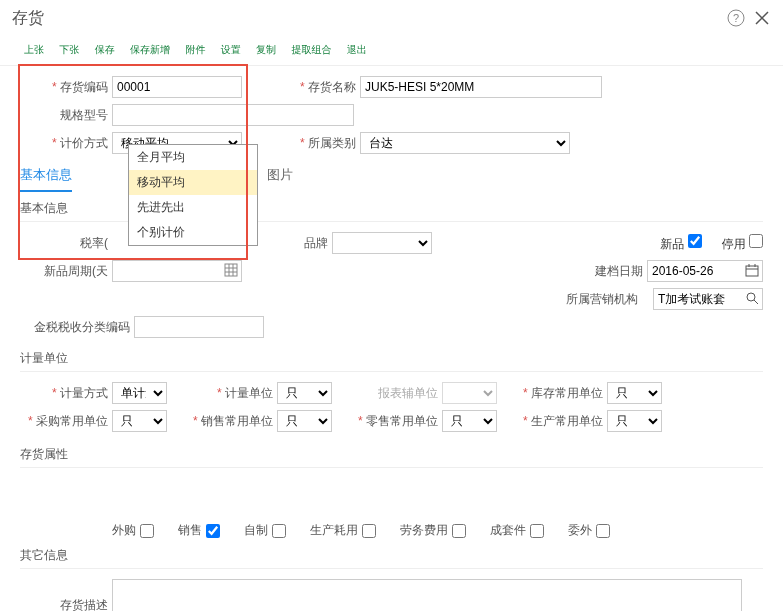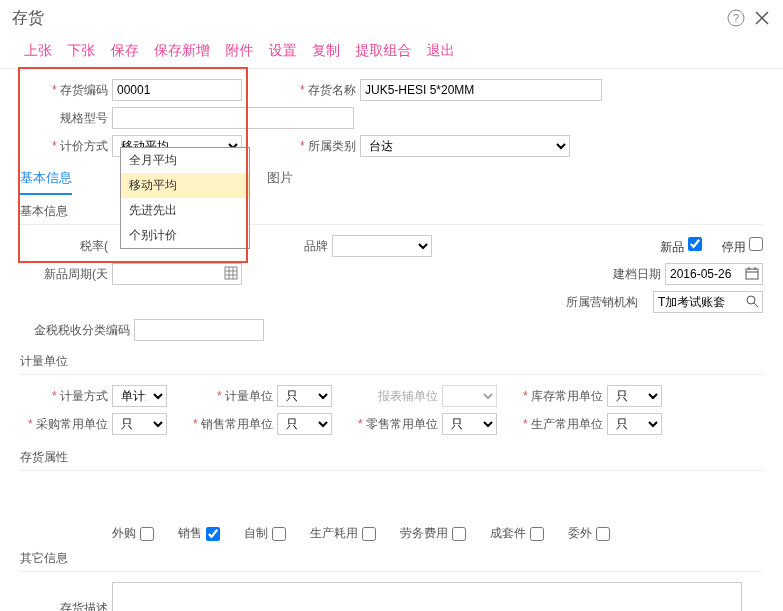--- a/index.html
+++ b/index.html
@@ -2,21 +2,21 @@
 <html><head>
 <meta charset="utf-8">
 <style>
 * { box-sizing: border-box; margin: 0; padding: 0; }
 body { font-family: "Microsoft YaHei", Arial, sans-serif; font-size: 12px; color: #333; background: #fff; }
 .window { width: 783px; height: 611px; position: relative; overflow: hidden; }
 .titlebar { display: flex; align-items: center; padding: 8px 12px; height: 36px; justify-content: flex-end; }
 .titlebar h1 { font-size: 16px; font-weight: normal; color: #555; flex: 1; }
 .titlebar .icon { width: 18px; height: 18px; margin-left: 8px; cursor: pointer; display: flex; align-items: center; justify-content: center; }
 .menubar { padding: 6px 12px 8px 24px; border-bottom: 1px solid #eee; }
-.menubar span { margin-right: 12px; cursor: pointer; color: #ec4899; font-size: 14px; font-family: Liberation Mono, monospace; }
+.menubar span { margin-right: 12px; cursor: pointer; color: #15803d; font-size: 10px; font-family: Liberation Mono, monospace; }
 .content { padding: 10px 20px 0 20px; position: relative; }
 .form-row { display: flex; align-items: center; margin-bottom: 6px; }
 .form-group { display: flex; align-items: center; }
 .form-label { text-align: right; width: 88px; margin-right: 4px; color: #555; font-size: 12px; }
 .req::before { content: "* "; color: #d9534f; }
 input[type=text], select { border: 1px solid #ccc; height: 22px; padding: 0 4px; font-size: 12px; background: #fff; }
 input[type=text].w130 { width: 130px; }
 select.w130 { width: 130px; }
 select.w55 { width: 55px; }
 input[type=text].w210 { width: 242px; }
@@ -100,21 +100,21 @@
         </select>
       </div>
       <div class="form-group col-right">
         <label class="form-label req">所属类别</label>
         <select style="width:210px">
           <option>台达</option>
         </select>
       </div>
     </div>
 
-    <div class="dropdown-list" style="left:120px;top:78px;width:130px">
+    <div class="dropdown-list" style="left:128px;top:78px;width:130px">
       <div>全月平均</div>
       <div class="sel">移动平均</div>
       <div>先进先出</div>
       <div>个别计价</div>
     </div>
 
     <div class="tabs">
       <span class="tab active">基本信息</span>
       <span class="tab" style="width:60px"></span>
       <span class="tab">码</span>
@@ -139,21 +139,21 @@
     <div class="form-row">
       <div class="form-group" style="width:248px">
         <label class="form-label">新品周期(天</label>
         <div class="date-box"><input type="text" class="w130" style=""><span class="cal-icon"><svg width="14" height="14">
                 <rect x="1" y="1" width="12" height="12" fill="none" stroke="#888"></rect>
                 <path d="M1 5h12M1 9h12M5 1v12M9 1v12" stroke="#888"></path>
               </svg></span></div>
       </div>
       <div class="form-group right-align">
         <label class="form-label" style="width:auto;margin-right:4px">建档日期</label>
-        <div class="date-box"><input type="text" style="width: 98px;" value="2016-05-26"><span class="cal-icon"><svg width="14" height="14">
+        <div class="date-box"><input type="text" style="width: 116px;" value="2016-05-26"><span class="cal-icon"><svg width="14" height="14">
                 <rect x="1" y="3" width="12" height="10" fill="none" stroke="#555"></rect>
                 <path d="M1 6h12M4 1v3M10 1v3" stroke="#555"></path>
               </svg></span></div>
       </div>
     </div>
     <div class="form-row">
       <div class="form-group right-align">
         <label class="form-label" style="width:auto;margin-right:15px">所属营销机构</label>
         <div class="search-box"><input type="text" style="width: 110px;" value="T加考试账套"><span class="mag-icon"><svg width="14" height="14">
                 <circle cx="6" cy="6" r="4" fill="none" stroke="#555"></circle>

